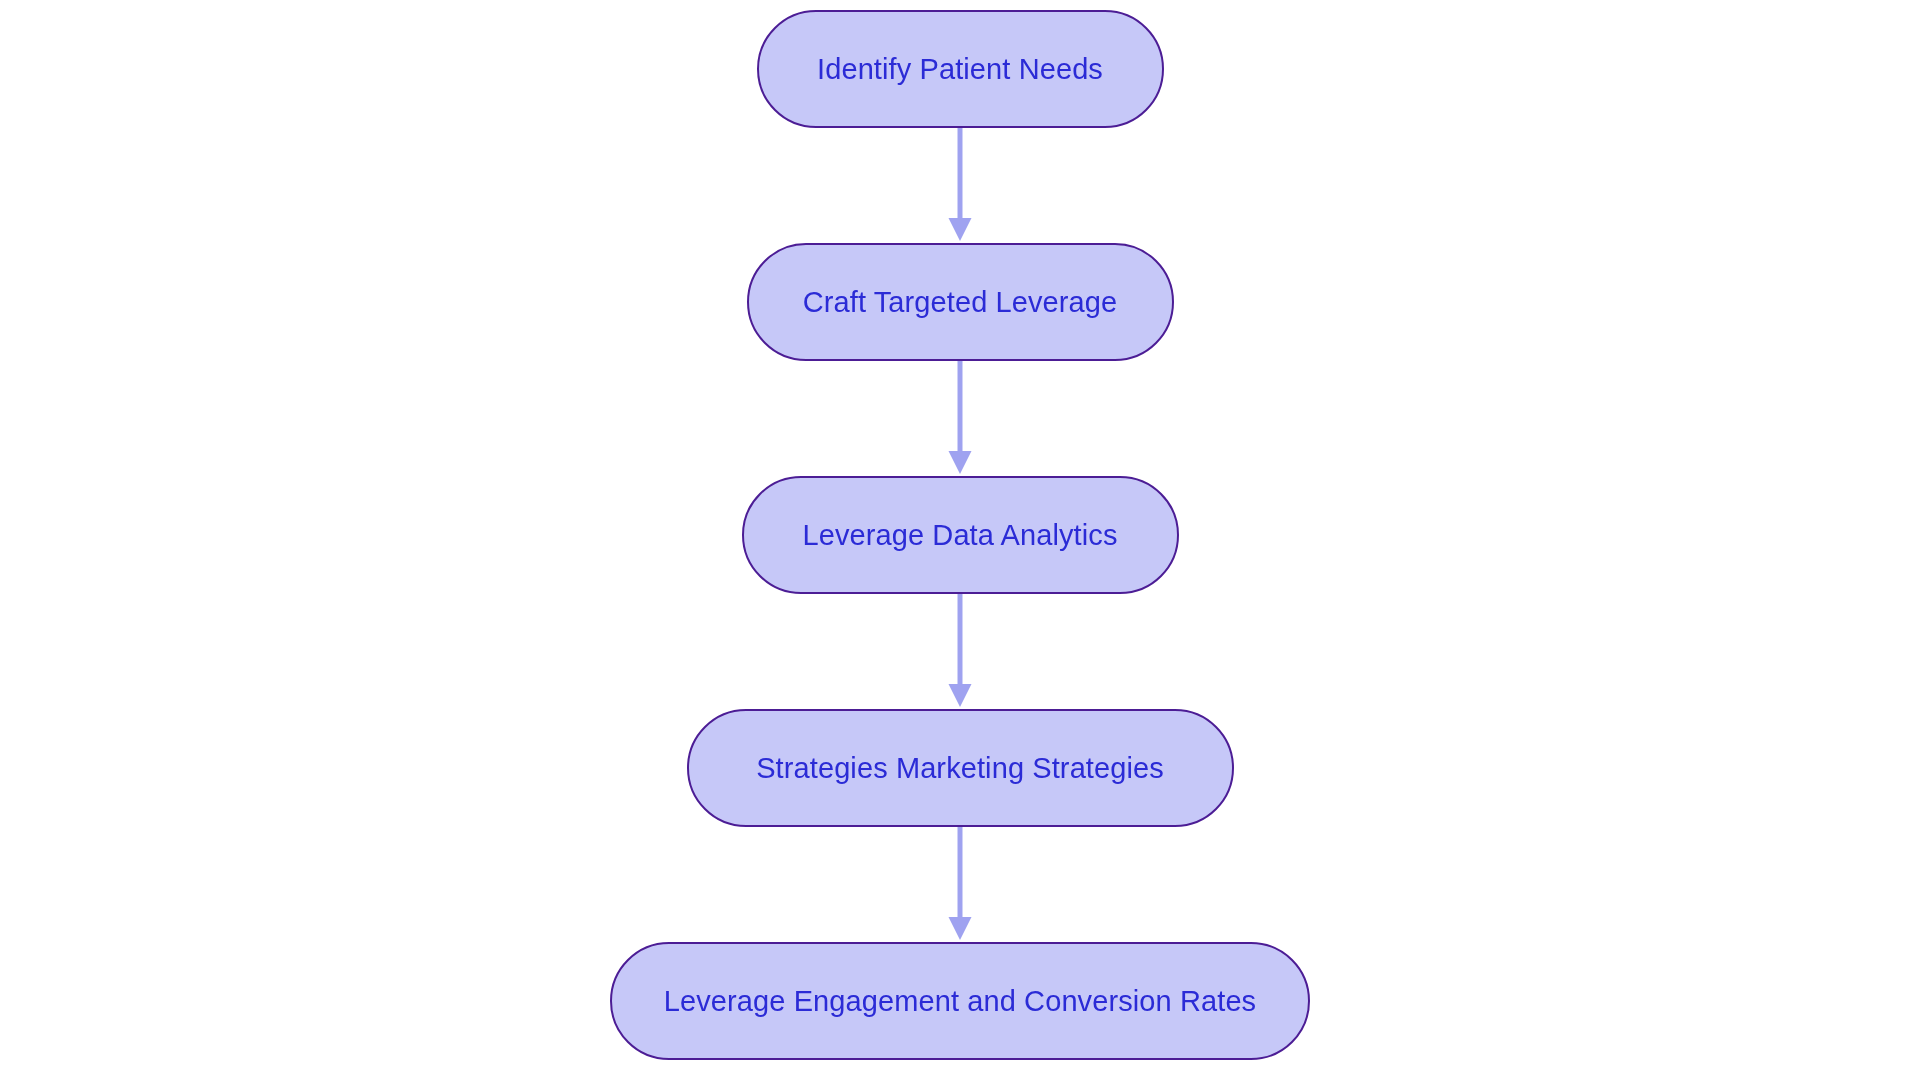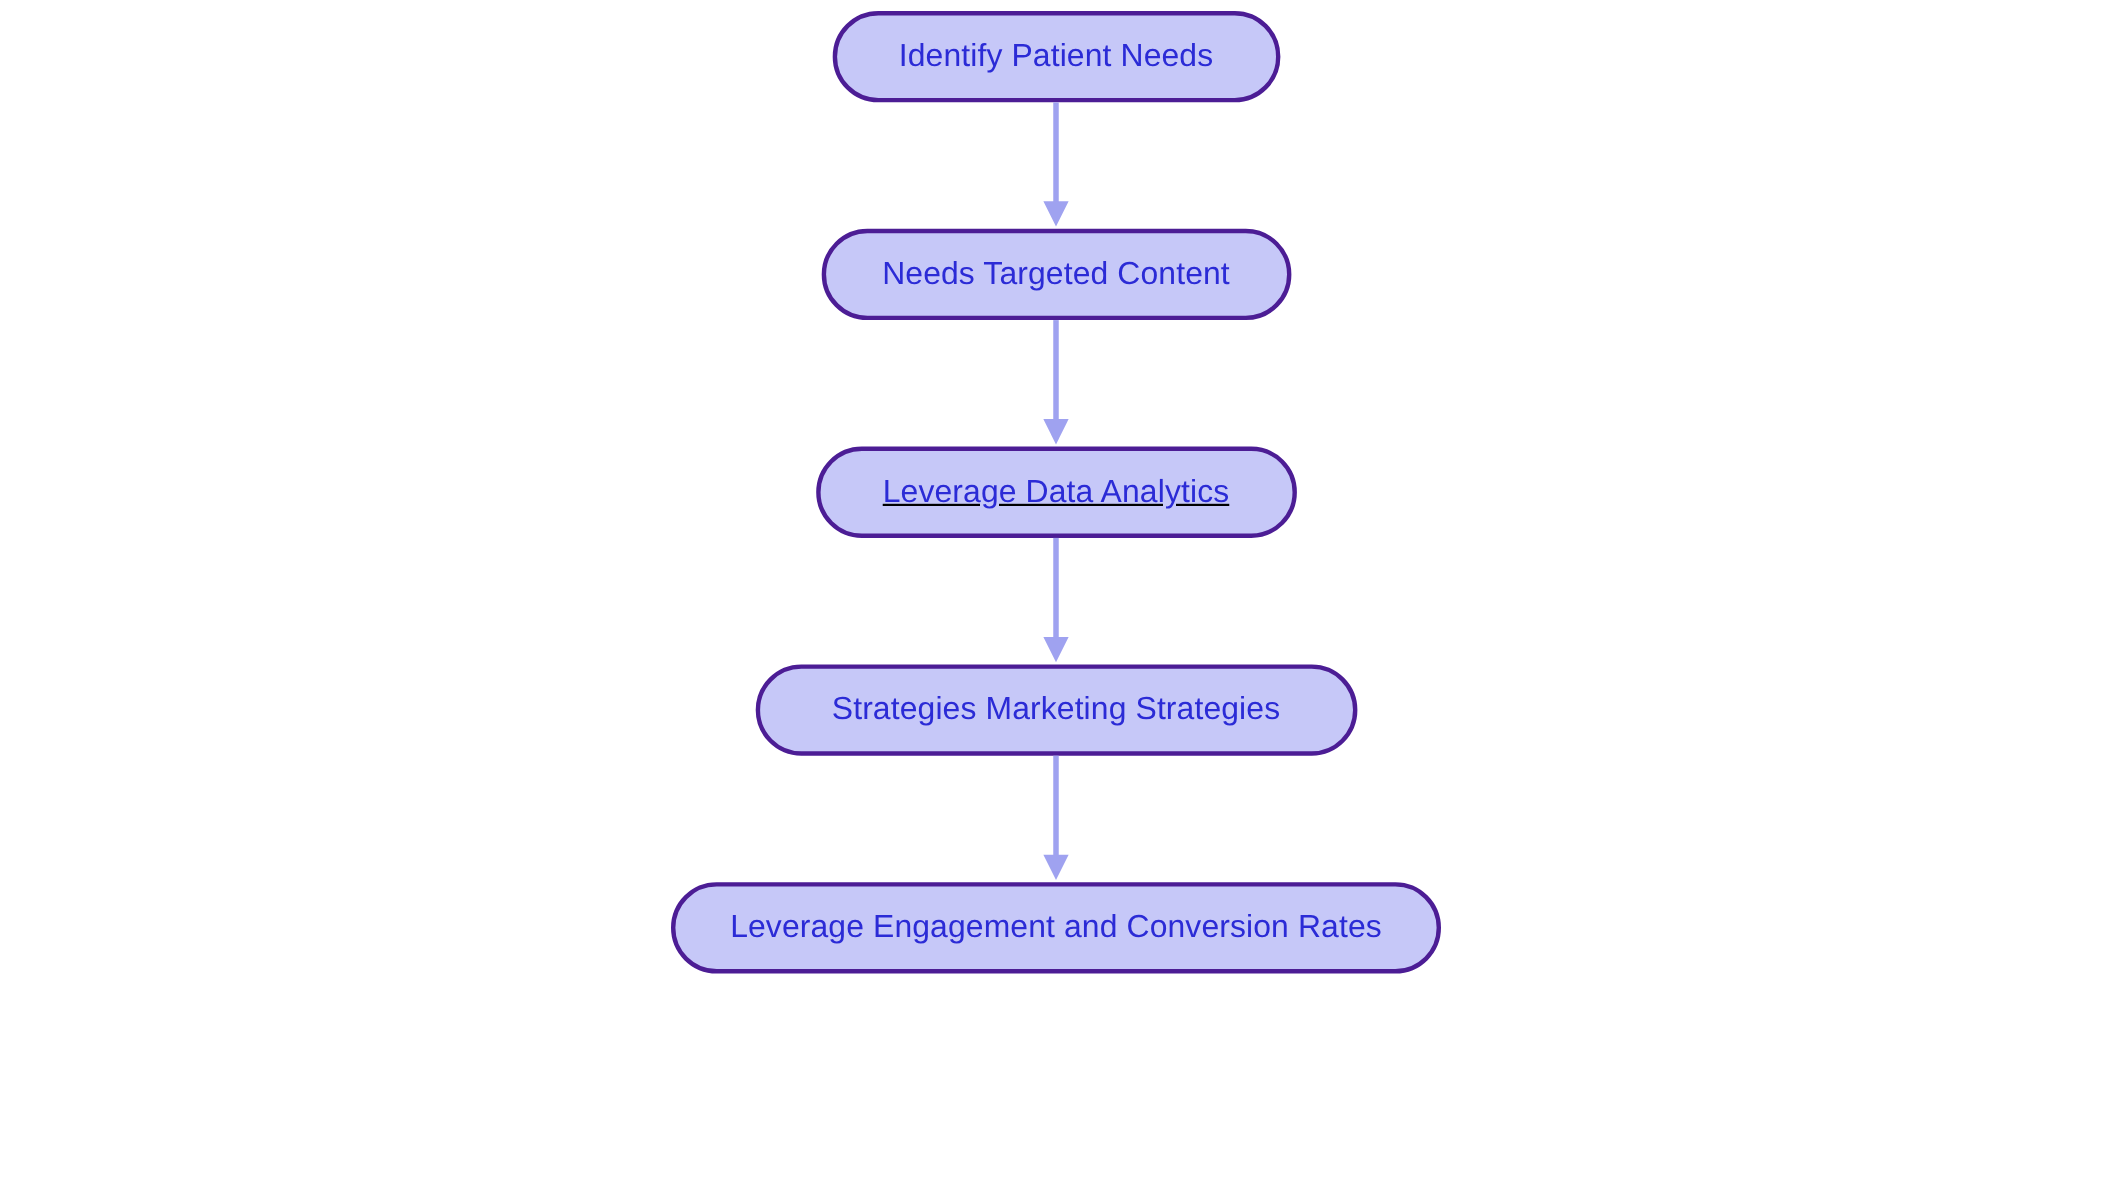--- a/index.html
+++ b/index.html
@@ -27,22 +27,22 @@
     top: 0;
     width: 1920px;
     height: 1083px;
     display: flex;
     flex-direction: column;
     align-items: center;
   }
 
   .node {
     box-sizing: border-box;
-    height: 83px;
-    border: 4px solid #4c1d95;
+    height: 118px;
+    border: 2px solid #4c1d95;
     border-radius: 59px;
     background: #c6c8f8;
     display: flex;
     align-items: center;
     justify-content: center;
     flex: none;
     text-align: center;
   }
 
   .node-label {
@@ -50,21 +50,21 @@
     font-family: "Liberation Sans", sans-serif;
     font-size: 29px;
     font-weight: 400;
     letter-spacing: 0.1px;
     white-space: nowrap;
     line-height: 1;
   }
 
   .node-1 { width: 407px; margin-top: 10px; }
   .node-2 { width: 427px; }
-  .node-3 { width: 437px; text-decoration: underline; }
+  .node-3 { width: 437px; }
   .node-4 { width: 547px; }
   .node-5 { width: 700px; }
 
   .connector {
     width: 34px;
     height: 115px;
     position: relative;
     flex: none;
     display: block;
   }
@@ -86,21 +86,21 @@
     </div>
 
     <div class="connector">
       <svg viewBox="0 0 34 115" xmlns="http://www.w3.org/2000/svg" aria-hidden="true">
         <line x1="17" y1="0" x2="17" y2="92" stroke="#9fa2f0" stroke-width="5"></line>
         <polygon points="5.5,90 28.5,90 17,113" fill="#9fa2f0"></polygon>
       </svg>
     </div>
 
     <div class="node node-2">
-      <span class="node-label">Needs Targeted Content</span>
+      <span class="node-label">Craft Targeted Leverage</span>
     </div>
 
     <div class="connector">
       <svg viewBox="0 0 34 115" xmlns="http://www.w3.org/2000/svg" aria-hidden="true">
         <line x1="17" y1="0" x2="17" y2="92" stroke="#9fa2f0" stroke-width="5"></line>
         <polygon points="5.5,90 28.5,90 17,113" fill="#9fa2f0"></polygon>
       </svg>
     </div>
 
     <div class="node node-3">

